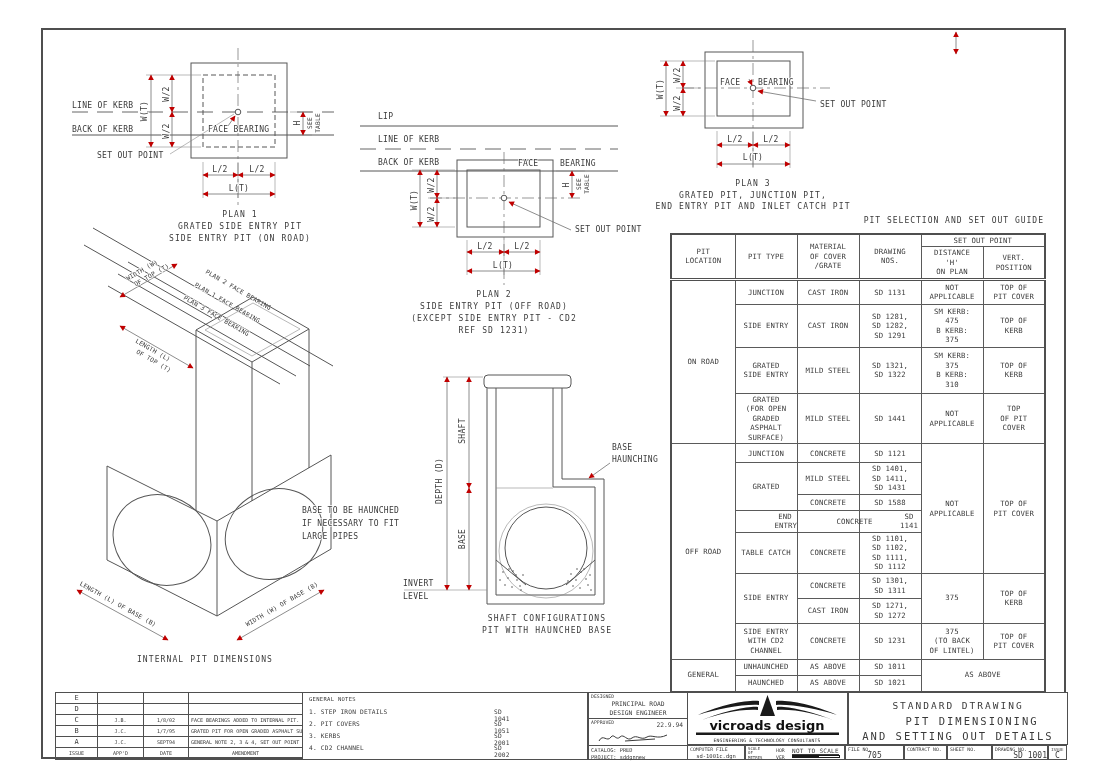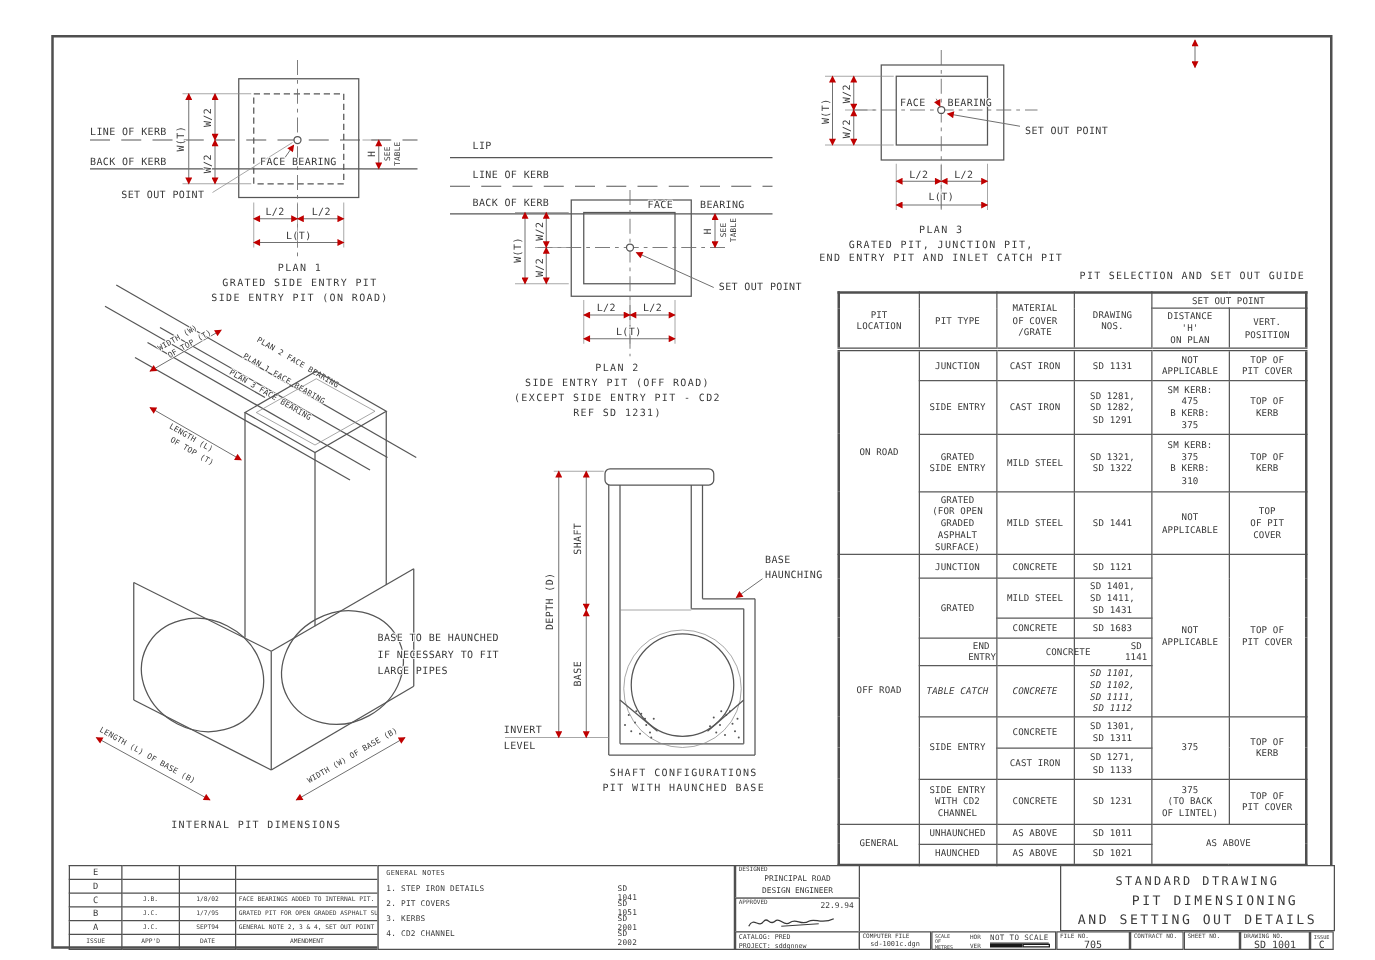--- a/index.html
+++ b/index.html
@@ -26,21 +26,21 @@
   .gt-title{position:absolute;left:670px;top:216px;width:374px;text-align:right;
             font-size:8px;letter-spacing:1px;}
   table.guide{position:absolute;left:670px;top:233px;width:374px;border-collapse:collapse;
               table-layout:fixed;border:2px solid #4f4f4f;}
   table.guide th,table.guide td{border:1px solid #5a5a5a;font-size:7.3px;line-height:1.3;
               font-weight:normal;text-align:center;vertical-align:middle;white-space:pre-line;
               padding:1px;letter-spacing:0.1px;}
   table.guide .dbl{border-bottom:3px double #4f4f4f;}
   tr.hA td{height:21px;} tr.hB td{height:40px;} tr.hC td{height:43px;} tr.hD td{height:43px;}
   tr.hE td{height:16px;} tr.hF td{height:28px;} tr.hG td{height:13px;} tr.hH td{height:13px;padding-left:39px;}
-  tr.hI td{height:37px;font-style:italic;} tr.hJ td{height:22px;} tr.hK td{height:22px;} tr.hL td{height:33px;}
+  tr.hI td{height:37px;} tr.hJ td{height:22px;} tr.hK td{height:22px;} tr.hL td{height:33px;}
   tr.hM td{height:13px;} tr.hN td{height:13px;margin-left:26px;}
   
   .bx{position:absolute;border:1px solid #4f4f4f;box-sizing:border-box;background:#fff;}
   table.rev{position:absolute;left:55px;top:692px;width:247px;border-collapse:collapse;table-layout:fixed;}
   table.rev td{border:1px solid #4f4f4f;font-size:5px;line-height:1;text-align:center;
                vertical-align:middle;padding:0;overflow:hidden;white-space:nowrap;}
   table.rev td.iss{font-size:7px;}
   table.rev td.amend{text-align:left;padding-left:2px;font-size:5px;letter-spacing:0;}
   table.rev tr.r{height:11px;} table.rev tr.rh{height:12px;}
   .notes-title{position:absolute;left:6px;top:3px;font-size:5.5px;letter-spacing:0.3px;}
@@ -382,21 +382,21 @@
       </tr>
       <tr class="hF">
         <td rowspan="2">GRATED</td>
         <td>MILD STEEL</td>
         <td>SD 1401,
 SD 1411,
 SD 1431</td>
       </tr>
       <tr class="hG">
         <td>CONCRETE</td>
-        <td>SD 1683</td>
+        <td>SD 1588</td>
       </tr>
       <tr class="hH">
         <td>END ENTRY</td>
         <td>CONCRETE</td>
         <td>SD 1141</td>
       </tr>
       <tr class="hI">
         <td>TABLE CATCH</td>
         <td>CONCRETE</td>
         <td>SD 1101,
@@ -409,21 +409,21 @@
         <td>CONCRETE</td>
         <td>SD 1301,
 SD 1311</td>
         <td rowspan="2">375</td>
         <td rowspan="2">TOP OF
 KERB</td>
       </tr>
       <tr class="hK">
         <td>CAST IRON</td>
         <td>SD 1271,
-SD 1133</td>
+SD 1272</td>
       </tr>
       <tr class="hL">
         <td>SIDE ENTRY
 WITH CD2
 CHANNEL</td>
         <td>CONCRETE</td>
         <td>SD 1231</td>
         <td>375
 (TO BACK
 OF LINTEL)</td>
@@ -532,20 +532,32 @@
     <div style="position:absolute;top:1px;left:2px;font-size:5.3px;white-space:nowrap;">
       <span>CATALOG:</span>
       <span>PRED</span>
     </div>
     <div style="position:absolute;top:8px;left:2px;font-size:5.3px;white-space:nowrap;">
       <span>PROJECT:</span>
       <span>sddgnnew</span>
     </div>
   </div>
 
+  <div class="bx" style="left:687px;top:692px;width:161px;height:53px;">
+    <svg width="159" height="51" viewBox="0 0 159 51">
+      <path d="M10,22 C35,11 60,7 71,8 L71,12 C55,11 30,16 10,22 Z" fill="#1a1a1a"></path>
+      <path d="M14,27 C40,17 62,13 70,14 L70,17 C50,16 32,21 14,27 Z" fill="#1a1a1a"></path>
+      <path d="M149,22 C124,11 99,7 88,8 L88,12 C104,11 129,16 149,22 Z" fill="#1a1a1a"></path>
+      <path d="M145,27 C119,17 97,13 89,14 L89,17 C109,16 127,21 145,27 Z" fill="#1a1a1a"></path>
+      <path d="M79.5,2 L87,23 L72,23 Z" fill="#1a1a1a"></path>
+      <text x="79" y="37" text-anchor="middle" style="font-family:'DejaVu Sans',sans-serif;font-weight:bold;font-size:13px;fill:#111;stroke:none;letter-spacing:0;">vicroads design</text>
+      <rect x="8" y="39.5" width="143" height="2.5" fill="#1a1a1a"></rect>
+      <text x="79" y="48.5" text-anchor="middle" style="font-size:4.6px;fill:#222;stroke:none;letter-spacing:0.2px;">ENGINEERING &amp; TECHNOLOGY CONSULTANTS</text>
+    </svg>
+  </div>
 
   <div class="bx" style="left:848px;top:692px;width:220px;height:53px;">
     <div class="ctr tb-line" style="top:7px;font-size:9.5px;">STANDARD DTRAWING</div>
     <div class="ctr tb-line" style="top:22px;font-size:10.5px;margin-left:28px;">PIT DIMENSIONING</div>
     <div class="ctr tb-line" style="top:37px;font-size:10.5px;">AND SETTING OUT DETAILS</div>
   </div>
 
   <div class="bx" style="left:687px;top:745px;width:58px;height:15px;">
     <div class="lab">COMPUTER FILE</div>
     <div class="ctr" style="top:7px;font-size:5.5px;">sd-1001c.dgn</div>
@@ -567,19 +579,19 @@
     <div class="ctr" style="top:5px;font-size:8px;">705</div>
   </div>
   <div class="bx" style="left:904px;top:745px;width:43px;height:15px;">
     <div class="lab">CONTRACT NO.</div>
   </div>
   <div class="bx" style="left:947px;top:745px;width:45px;height:15px;">
     <div class="lab">SHEET NO.</div>
   </div>
   <div class="bx" style="left:992px;top:745px;width:56px;height:15px;">
     <div class="lab">DRAWING NO.</div>
-    <div class="ctr" style="top:5px;font-size:8px;">SD 1001</div>
+    <div class="ctr" style="top:5px;font-size:8px;text-align:right;">SD 1001</div>
   </div>
   <div class="bx" style="left:1048px;top:745px;width:19px;height:15px;">
     <div class="lab" style="font-size:4.2px;">ISSUE</div>
     <div class="ctr" style="top:5px;font-size:8px;">C</div>
   </div>
 </div>
 
 </body></html>

